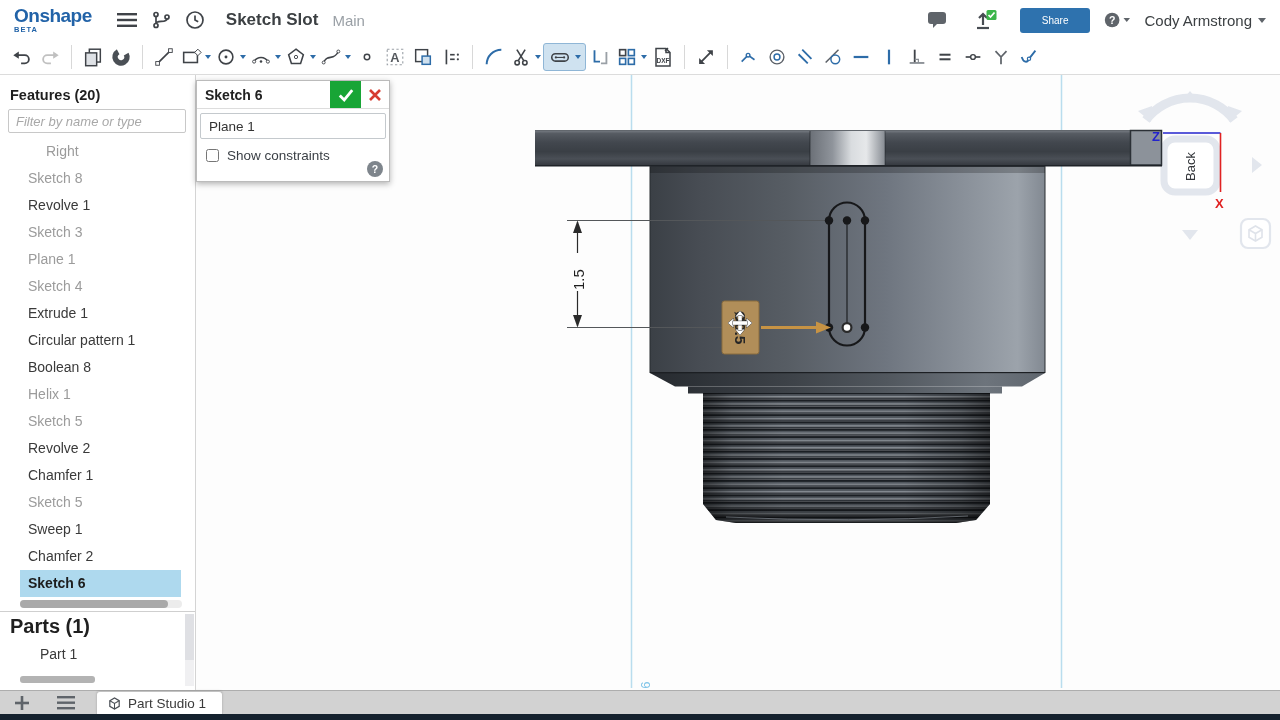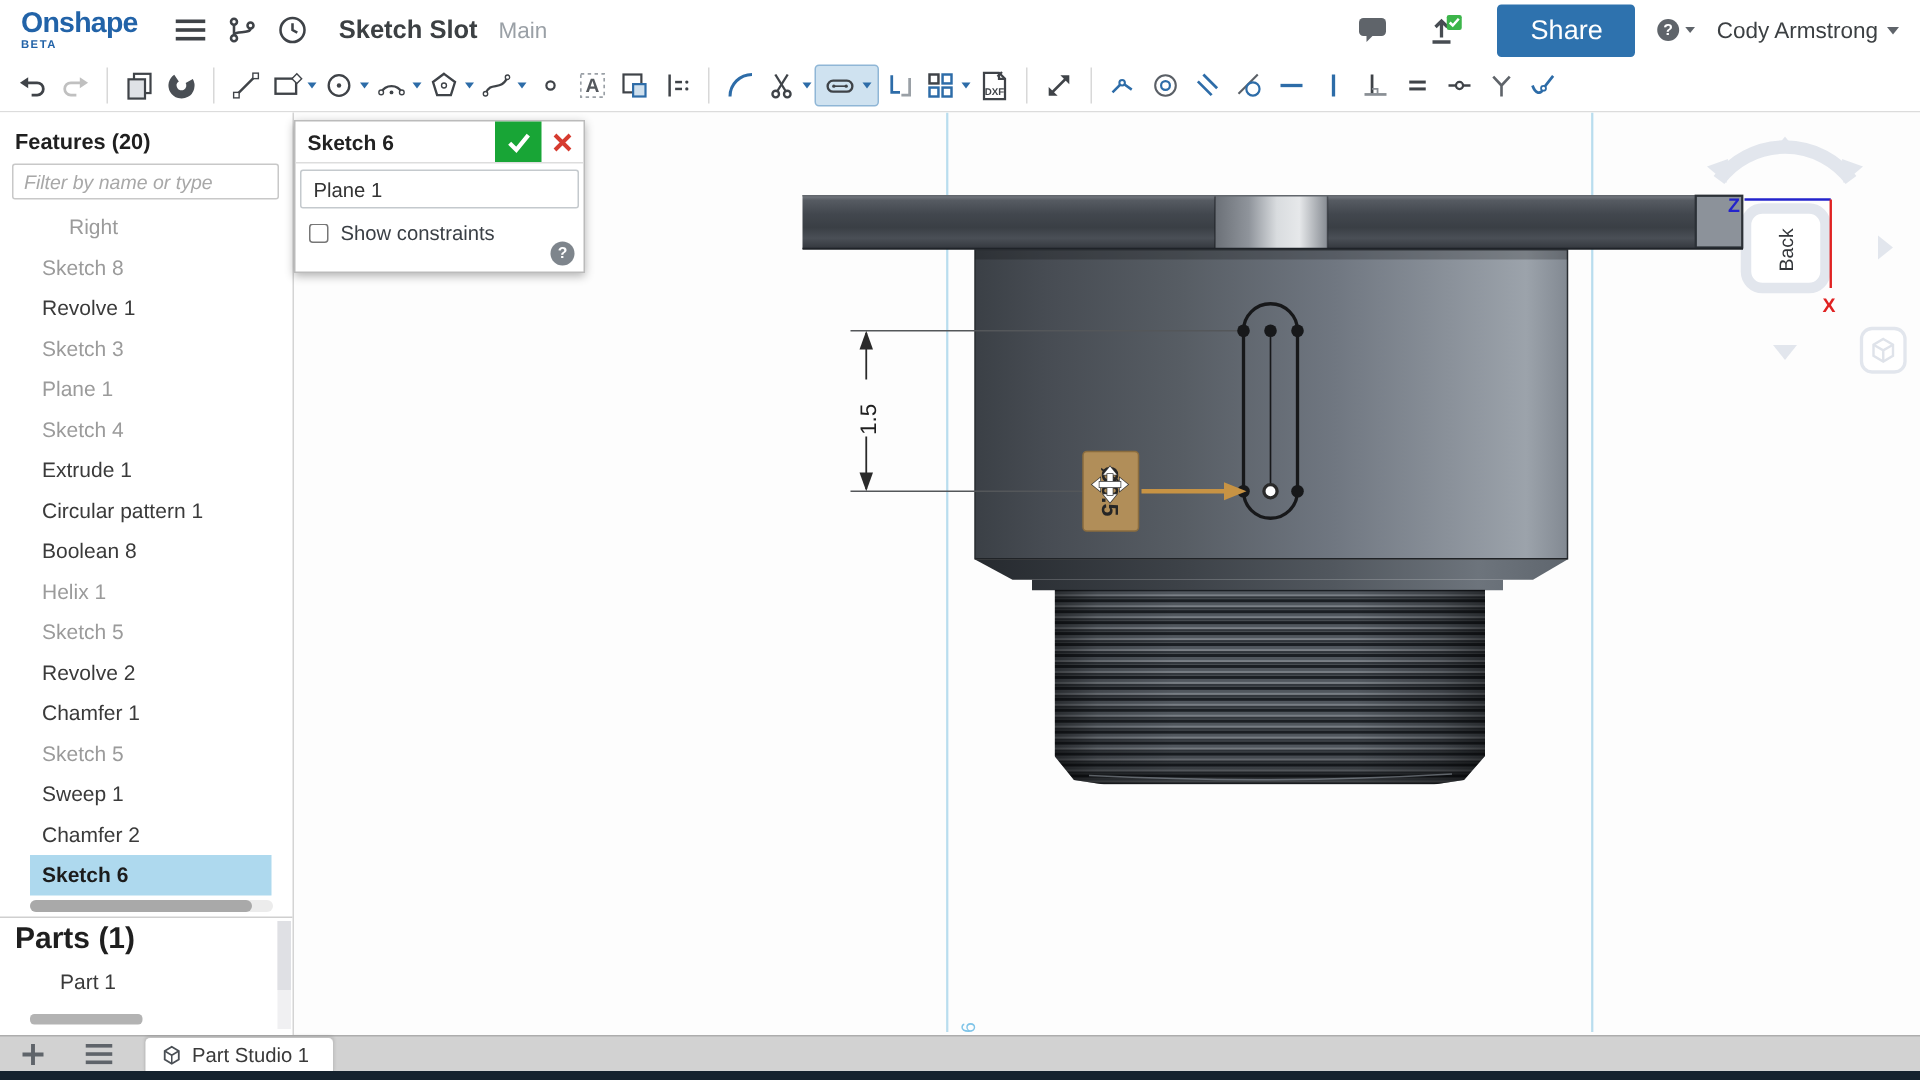--- a/index.html
+++ b/index.html
@@ -7,21 +7,21 @@
 
   
   .topbar { height:40px; background:#fff; display:flex; align-items:center; padding:0 14px; position:relative; }
   .logo { display:flex; flex-direction:column; line-height:1; margin-right:22px; }
   .logo .brand { color:#2263a8; font-weight:bold; font-size:19px; letter-spacing:-0.5px; }
   .logo .beta { color:#2263a8; font-size:7.5px; font-weight:bold; letter-spacing:1px; margin-top:1px; }
   .tb-ic { width:26px; height:26px; display:flex; align-items:center; justify-content:center; margin-right:8px; cursor:pointer; }
   .doc-title { font-size:17px; font-weight:bold; color:#3c4043; margin:0 4px 0 10px; }
   .ws-name { font-size:15px; color:#9aa0a6; margin-left:10px; }
   .topbar-right { margin-left:auto; display:flex; align-items:center; gap:14px; }
-  .share-btn { background:#2e72ae; color:#fff; font-size:18px; border:none; border-radius:3px; padding:7px 22px; cursor:pointer; }
+  .share-btn { background:#2e72ae; color:#fff; font-size:10px; border:none; border-radius:3px; padding:7px 22px; cursor:pointer; }
   .user-name { font-size:15px; color:#3c4043; display:flex; align-items:center; gap:6px; }
   .caret-dark { width:0; height:0; border-left:4px solid transparent; border-right:4px solid transparent; border-top:5px solid #5f646a; display:inline-block; }
 
   
   .toolbar { height:35px; background:#fff; border-bottom:1px solid #dcdcdc; display:flex; align-items:center; padding:0 8px; }
   .tbtn { height:28px; min-width:28px; display:flex; align-items:center; justify-content:center; border-radius:3px; padding:0 2px; cursor:pointer; }
   .tbtn.active { background:#cfe2f0; border:1px solid #8fb6d6; padding:0 4px; }
   .tsep { width:1px; height:24px; background:#d8d8d8; margin:0 7px; flex:none; }
   .caret-blue { width:0; height:0; border-left:3.5px solid transparent; border-right:3.5px solid transparent; border-top:4.5px solid #2d6ca8; display:inline-block; margin-left:3px; }
 

